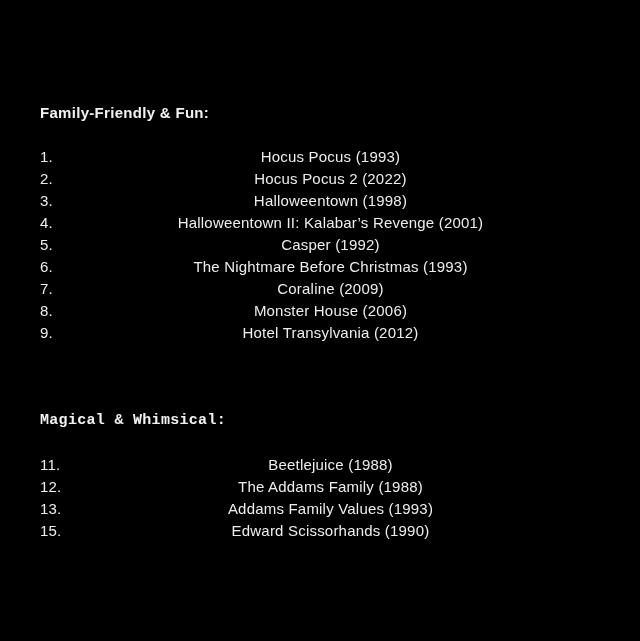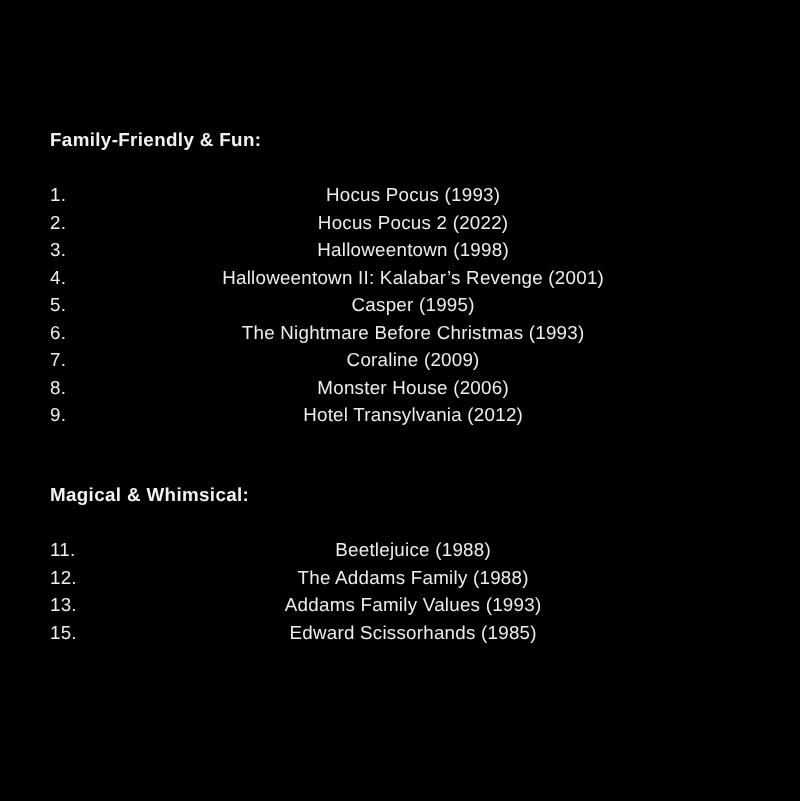--- a/index.html
+++ b/index.html
@@ -23,21 +23,22 @@
     padding: 102px 30px 0 40px;
   }
   .section-heading {
     margin: 0 0 22px 0;
     font-size: 15px;
     font-weight: 700;
     color: #f2f2f2;
     letter-spacing: 0.3px;
   }
   .section + .section .section-heading {
-    margin-top: 42px;
+    margin-top: 66px;
+    font-family: Liberation Mono, monospace;
   }
   ol.movie-list {
     list-style: none;
     margin: 0;
     padding: 0;
   }
   .movie-row {
     display: flex;
     align-items: baseline;
   }
@@ -71,21 +72,21 @@
         <li class="movie-row">
           <span class="movie-number">3.</span>
           <span class="movie-title">Halloweentown (1998)</span>
         </li>
         <li class="movie-row">
           <span class="movie-number">4.</span>
           <span class="movie-title">Halloweentown II: Kalabar’s Revenge (2001)</span>
         </li>
         <li class="movie-row">
           <span class="movie-number">5.</span>
-          <span class="movie-title">Casper (1995)</span>
+          <span class="movie-title">Casper (1992)</span>
         </li>
         <li class="movie-row">
           <span class="movie-number">6.</span>
           <span class="movie-title">The Nightmare Before Christmas (1993)</span>
         </li>
         <li class="movie-row">
           <span class="movie-number">7.</span>
           <span class="movie-title">Coraline (2009)</span>
         </li>
         <li class="movie-row">
@@ -109,19 +110,19 @@
         <li class="movie-row">
           <span class="movie-number">12.</span>
           <span class="movie-title">The Addams Family (1988)</span>
         </li>
         <li class="movie-row">
           <span class="movie-number">13.</span>
           <span class="movie-title">Addams Family Values (1993)</span>
         </li>
         <li class="movie-row">
           <span class="movie-number">15.</span>
-          <span class="movie-title">Edward Scissorhands (1985)</span>
+          <span class="movie-title">Edward Scissorhands (1990)</span>
         </li>
       </ol>
     </div>
 
   </div>
 </div>
 
 </body></html>

